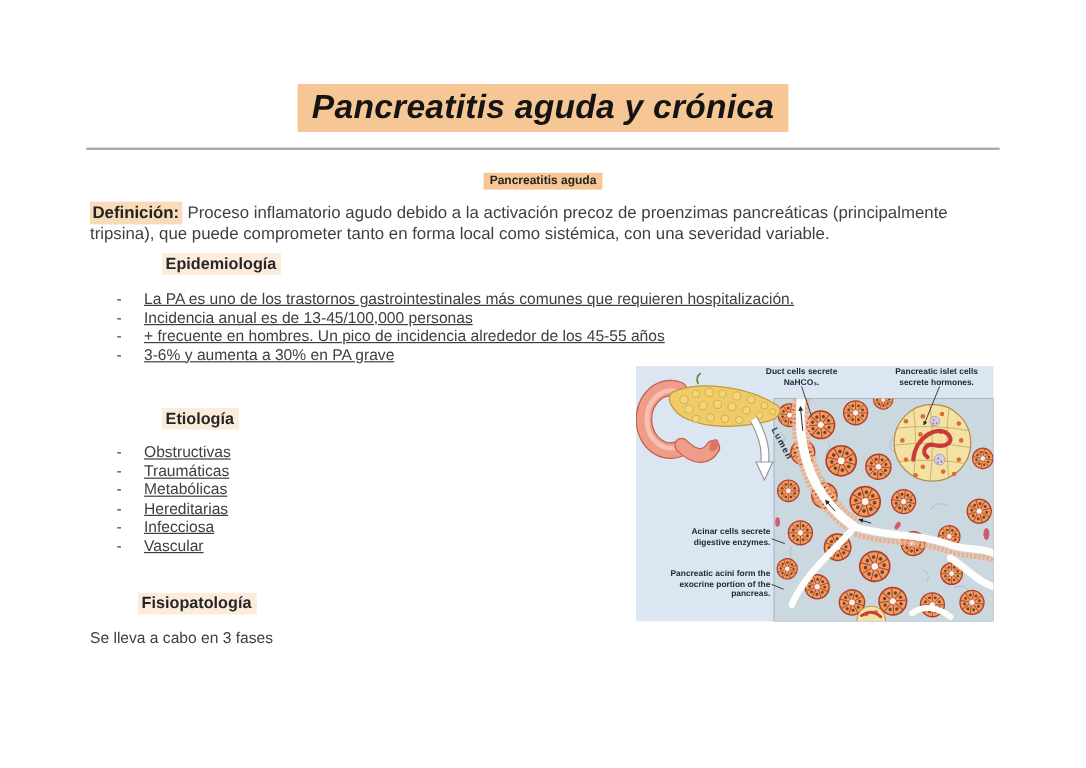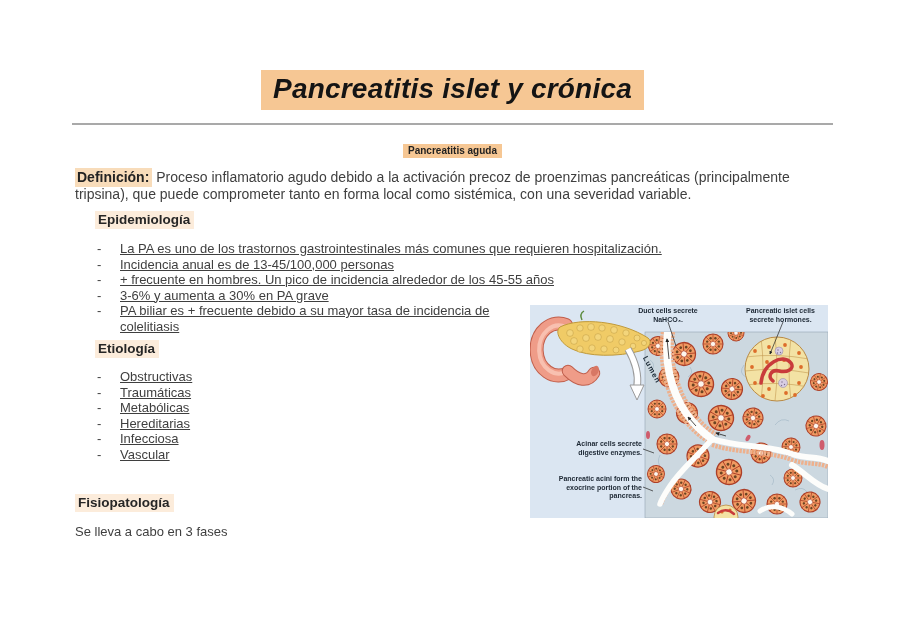--- a/index.html
+++ b/index.html
@@ -44,20 +44,21 @@
   }
 
   .definition{position:absolute;top:169px;left:75px;width:748px;font-size:14px;line-height:17px;}
   .definition .def-label{font-weight:bold;color:#222;background:var(--highlight-mid);padding:1px 3px 2px 2px;}
 
   .sec-heading{
     position:absolute;
     font-size:13.5px;
     font-weight:bold;
     color:var(--heading);
+    margin-left:40px;
   }
   .sec-heading .band{background:var(--highlight-soft);padding:1px 4px 2px 3px;}
   .h-epi{top:212px;left:95px;}
   .h-eti{top:341px;left:95px;text-align:center;}
   .h-fis{top:495px;left:75px;}
 
   ul.dash-list{position:absolute;list-style:none;font-size:13px;line-height:15.5px;}
   ul.dash-list li{position:relative;padding-left:23px;margin:0 0 0 0;text-decoration:underline;}
   ul.dash-list li::before{content:"-";position:absolute;left:0;top:0;color:var(--text);}
   .l-epi{top:241px;left:97px;width:625px;}
@@ -89,40 +90,39 @@
     letter-spacing:1px;
     color:#22303d;
   }
 </style>
 </head>
 <body>
 
 <div class="page">
 
   <div class="title-row">
-    <span class="title-band">Pancreatitis islet y crónica</span>
+    <span class="title-band">Pancreatitis aguda y crónica</span>
   </div>
 
   <div class="divider"></div>
 
   <div class="subtitle-row">
     <span class="subtitle-band">Pancreatitis aguda</span>
   </div>
 
   <p class="definition"><span class="def-label">Definición:</span><span> Proceso inflamatorio agudo debido a la activación precoz de proenzimas pancreáticas (principalmente tripsina), que puede comprometer tanto en forma local como sistémica, con una severidad variable.</span></p>
 
   <div class="sec-heading h-epi">
     <span class="band">Epidemiología</span>
   </div>
   <ul class="dash-list l-epi">
     <li>La PA es uno de los trastornos gastrointestinales más comunes que requieren hospitalización.</li>
     <li>Incidencia anual es de 13-45/100,000 personas</li>
     <li>+ frecuente en hombres. Un pico de incidencia alrededor de los 45-55 años</li>
     <li>3-6% y aumenta a 30% en PA grave</li>
-    <li class="narrow">PA biliar es + frecuente debido a su mayor tasa de incidencia de colelitiasis</li>
   </ul>
 
   <div class="sec-heading h-eti">
     <span class="band">Etiología</span>
   </div>
   <ul class="dash-list l-eti">
     <li>Obstructivas</li>
     <li>Traumáticas</li>
     <li>Metabólicas</li>
     <li>Hereditarias</li>

